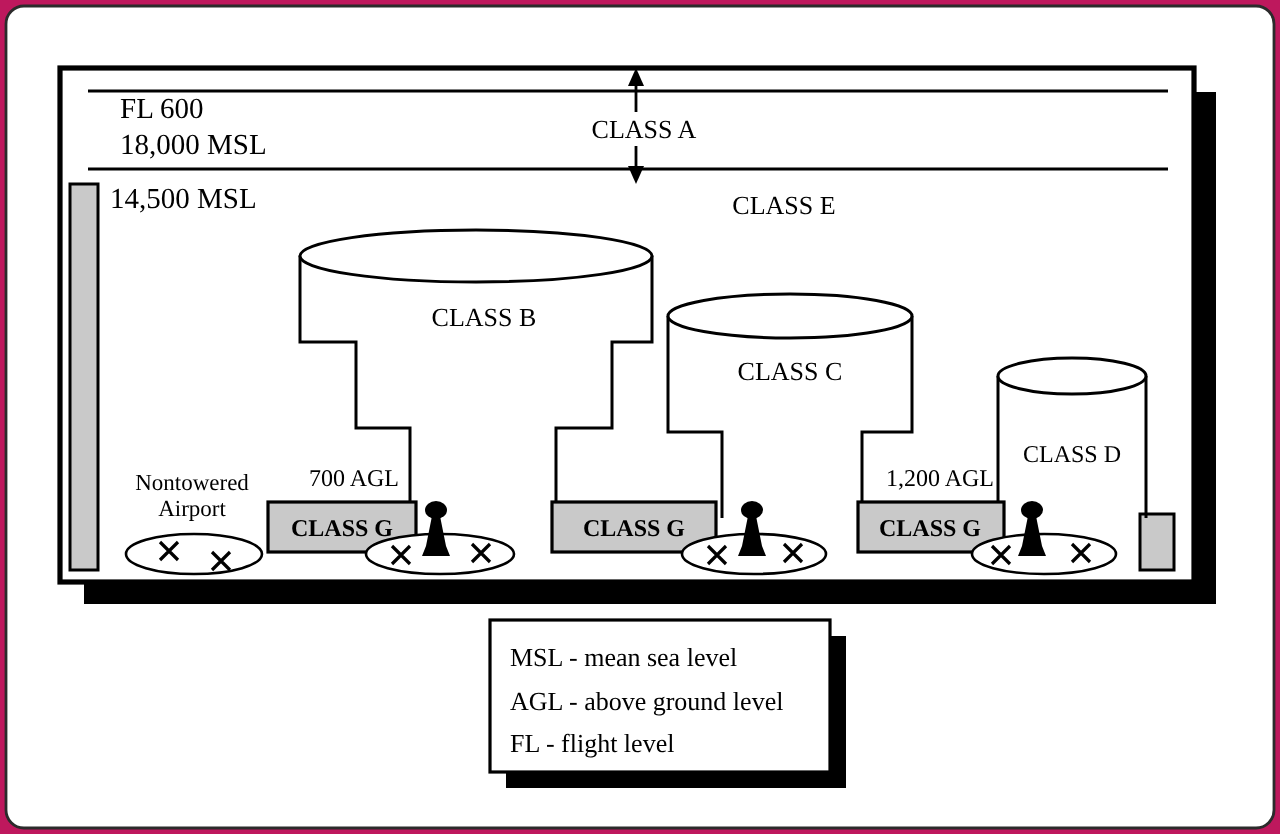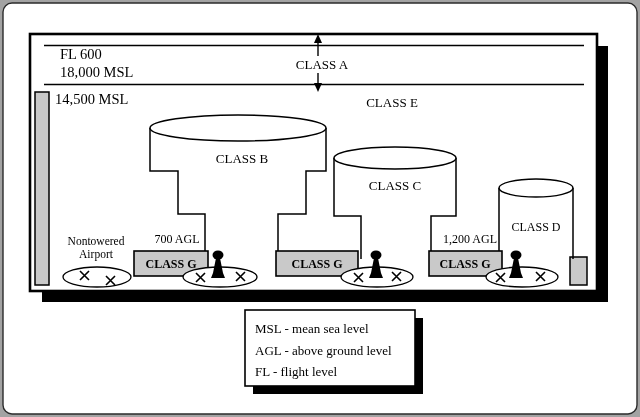--- a/index.html
+++ b/index.html
@@ -1,16 +1,16 @@
 <!DOCTYPE html>
 <html><head>
 <meta charset="utf-8">
 <style>
   html,body{margin:0;padding:0;background:#ffffff;}
-  .page{position:relative;width:640px;height:417px;background:#a3a3a3;overflow:hidden;}
+  .page{position:relative;width:640px;height:417px;background:#be185d;overflow:hidden;}
   svg{display:block;}
   .t{font-family:"Liberation Serif","DejaVu Serif",serif;fill:#000000;}
   .t14{font-size:14.5px;}
   .t13{font-size:13px;}
   .t12{font-size:12px;}
   .t11{font-size:11.5px;}
   .bold{font-weight:bold;}
   .mid{text-anchor:middle;}
   .ln{stroke:#000000;fill:none;}
 </style>

